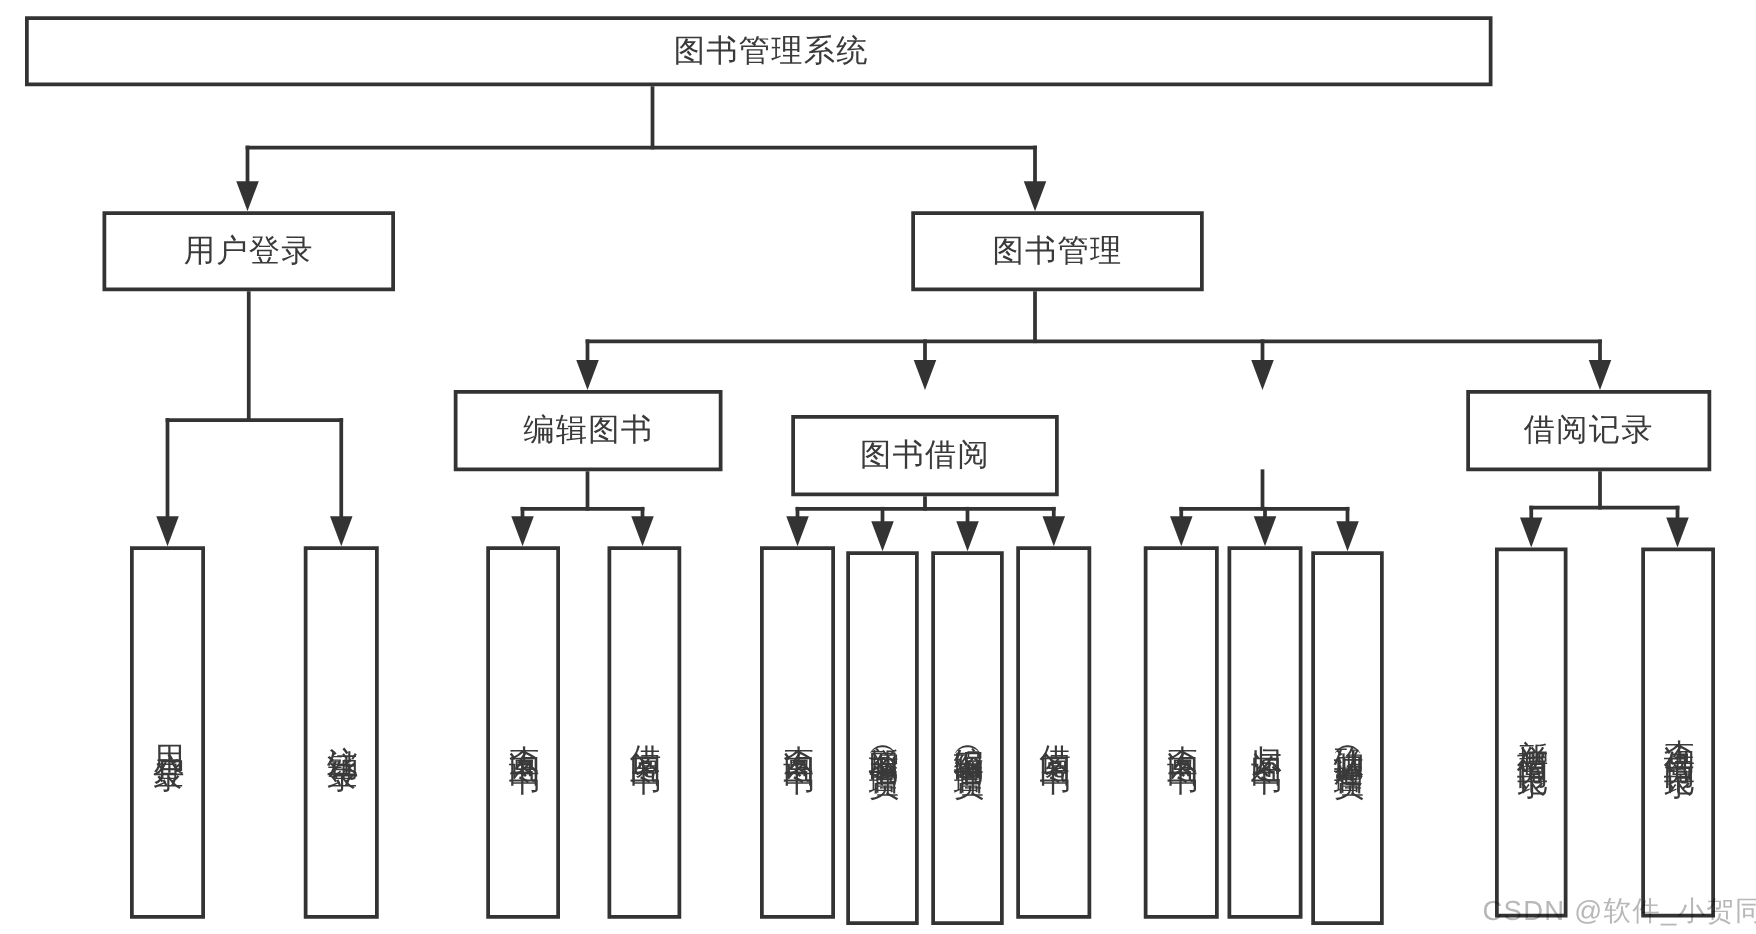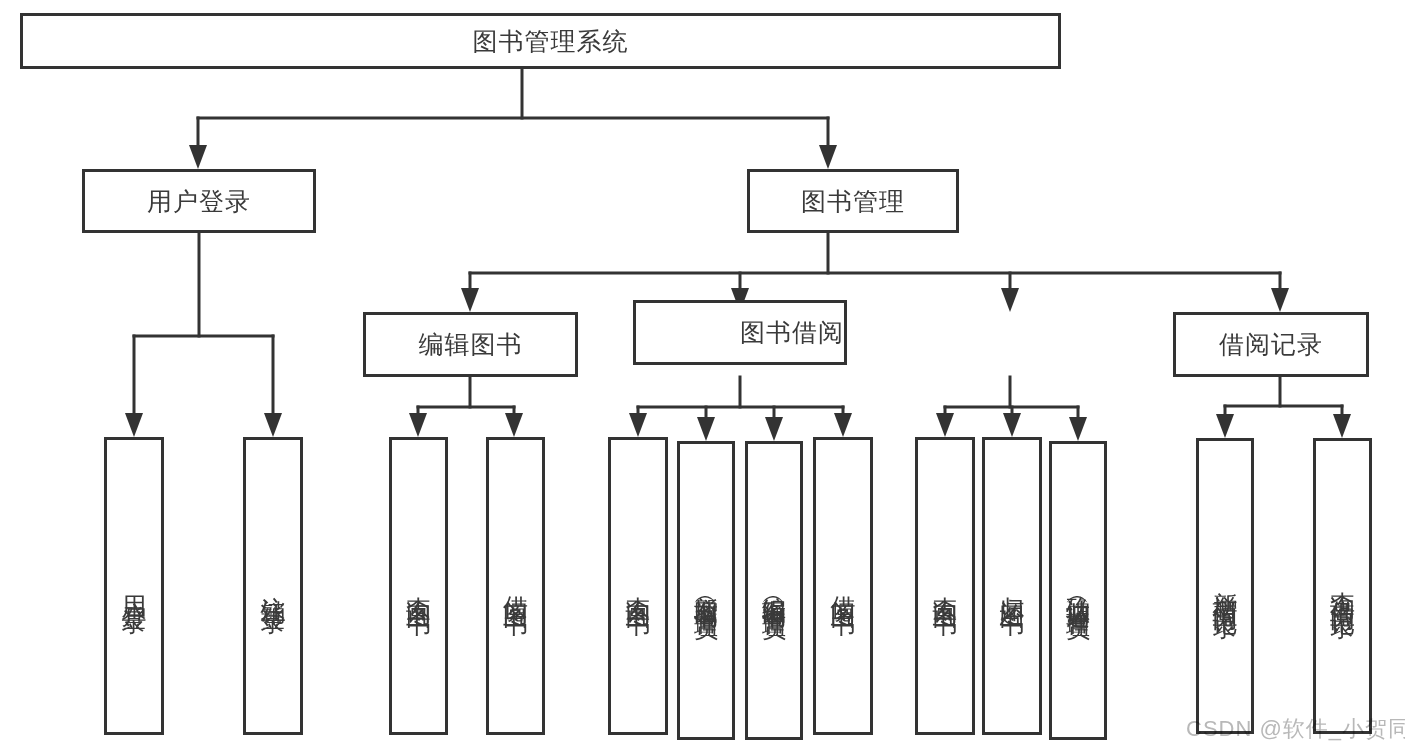--- a/index.html
+++ b/index.html
@@ -111,35 +111,35 @@
       <line x1="1078" y1="407" x2="1078" y2="423" stroke="#333333" stroke-width="3" stroke-linecap="square"></line>
       <polygon points="1069,417 1087,417 1078,441" fill="#333333"></polygon>
       <line x1="1280" y1="377" x2="1280" y2="406" stroke="#333333" stroke-width="3" stroke-linecap="square"></line>
       <line x1="1225" y1="406" x2="1342" y2="406" stroke="#333333" stroke-width="3" stroke-linecap="square"></line>
       <line x1="1225" y1="406" x2="1225" y2="420" stroke="#333333" stroke-width="3" stroke-linecap="square"></line>
       <polygon points="1216,414 1234,414 1225,438" fill="#333333"></polygon>
       <line x1="1342" y1="406" x2="1342" y2="420" stroke="#333333" stroke-width="3" stroke-linecap="square"></line>
       <polygon points="1333,414 1351,414 1342,438" fill="#333333"></polygon>
     </svg>
 
-  <div class="hbox" style="left:20px;top:13px;width:1041px;height:56px;padding-left:20px;">
+  <div class="hbox" style="left:20px;top:13px;width:1174px;height:56px;padding-left:20px;">
     <span>图书管理系统</span>
   </div>
 
   <div class="hbox" style="left:82px;top:169px;width:234px;height:64px;">
     <span>用户登录</span>
   </div>
-  <div class="hbox" style="left:747px;top:169px;width:212px;height:64px;">
+  <div class="hbox" style="left:729px;top:169px;width:234px;height:64px;">
     <span>图书管理</span>
   </div>
 
   <div class="hbox" style="left:363px;top:312px;width:215px;height:65px;">
     <span>编辑图书</span>
   </div>
-  <div class="hbox" style="left:633px;top:300px;width:214px;height:65px;justify-content:flex-end;">
+  <div class="hbox" style="left:633px;top:332px;width:214px;height:65px;">
     <span>图书借阅</span>
   </div>
   <div class="hbox" style="left:1173px;top:312px;width:196px;height:65px;">
     <span>借阅记录</span>
   </div>
 
   <div class="vbox" style="left:104px;top:437px;width:60px;height:298px;">
     <span class="vtext">用户登录</span>
   </div>
   <div class="vbox" style="left:243px;top:437px;width:60px;height:298px;">

